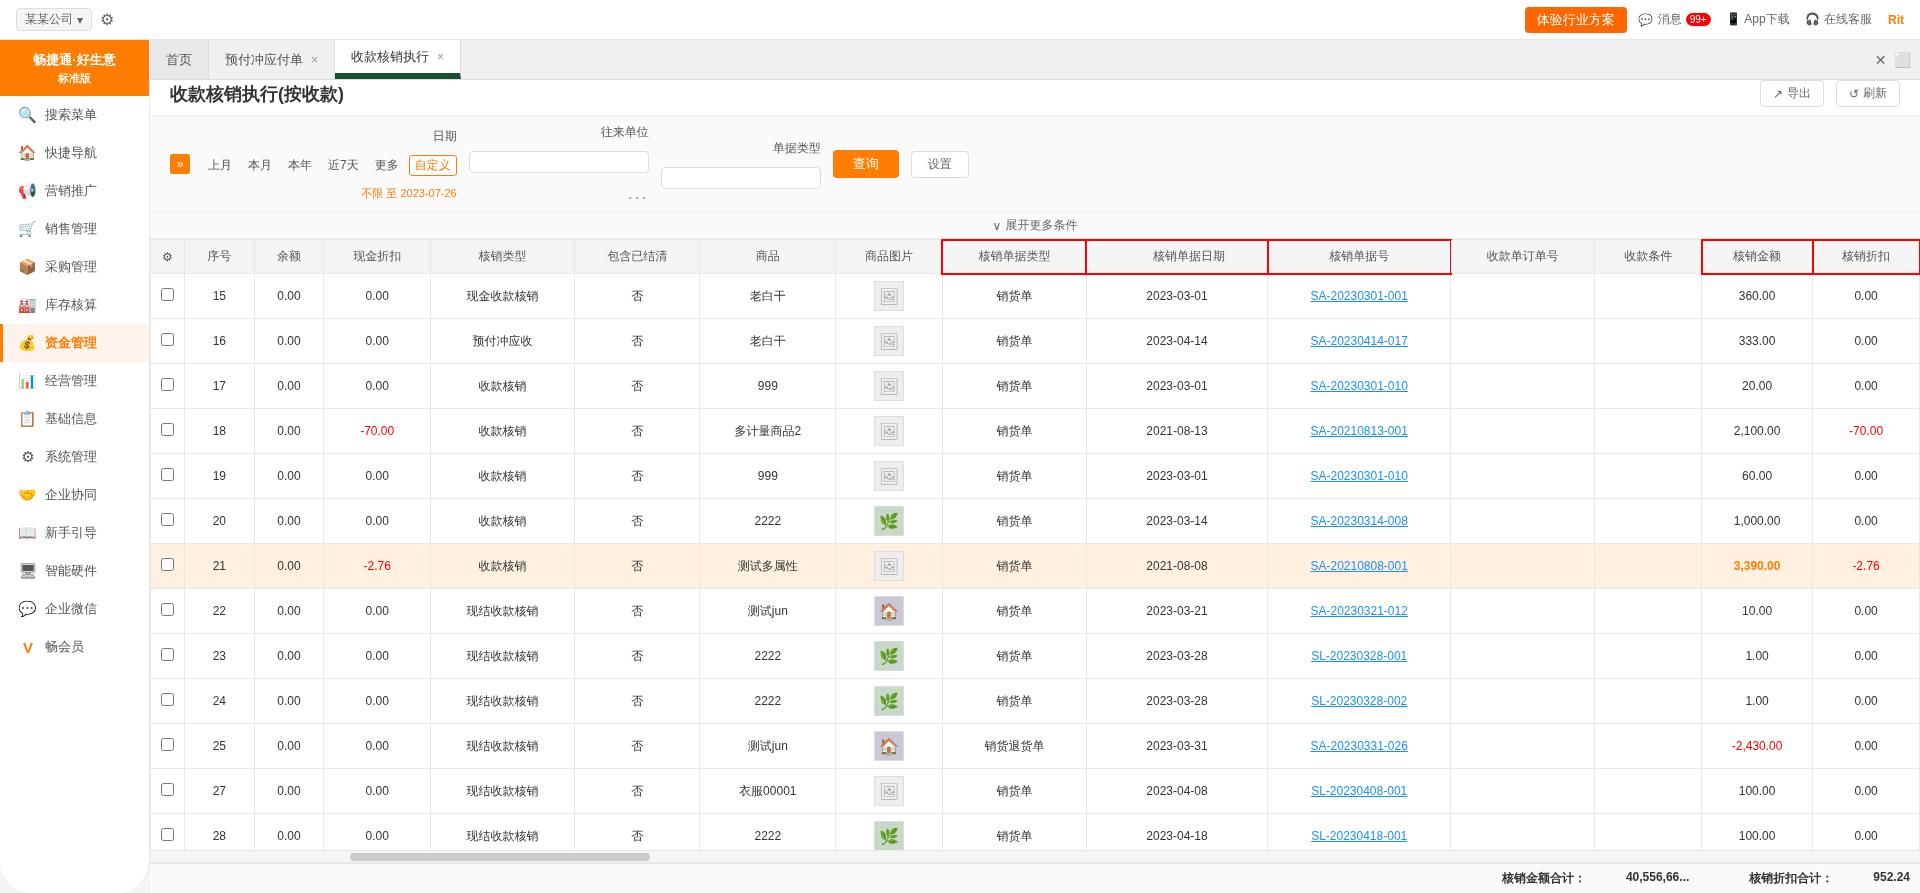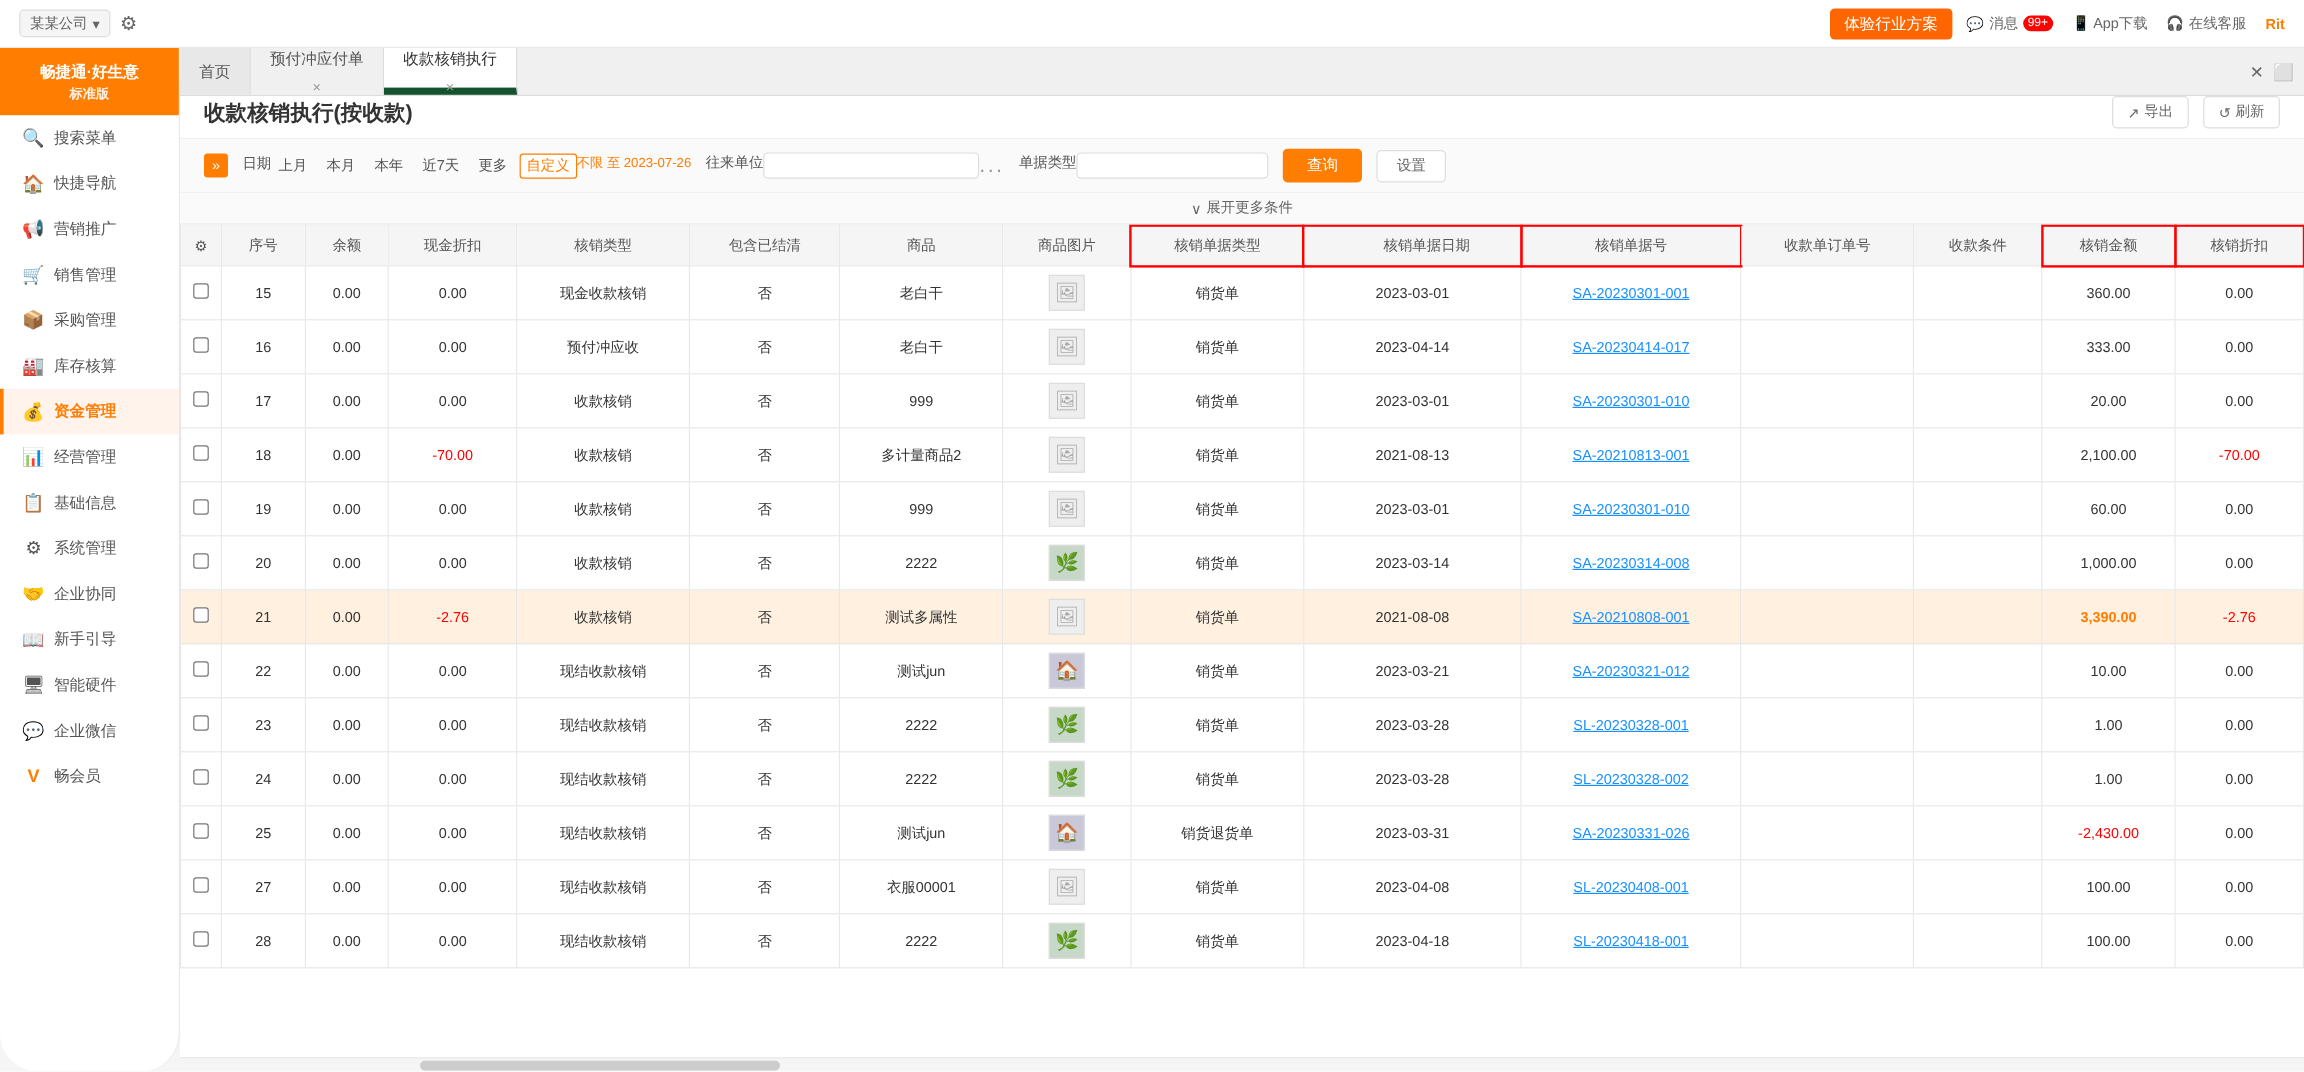--- a/index.html
+++ b/index.html
@@ -57,21 +57,20 @@
       display: flex; align-items: stretch;
     }
     .tab-home {
       padding: 0 16px; display: flex; align-items: center;
       background: #e8e8e8; color: #555; cursor: pointer; font-size: 13px; border-right: 1px solid #ddd;
     }
     .tab {
       padding: 0 16px; display: flex; align-items: center; gap: 8px;
       cursor: pointer; color: #555; font-size: 13px; border-right: 1px solid #ddd;
       background: #f0f0f0;
-      flex-direction: column;
     }
     .tab.active { background: #fff; color: #333; border-bottom: 6px solid #14532d; }
     .tab-close { color: #999; font-size: 12px; cursor: pointer; }
     .tab-spacer { flex: 1; }
     .tab-actions { display: flex; align-items: center; padding: 0 8px; gap: 8px; }
     .tab-action-btn { background: none; border: none; cursor: pointer; color: #666; font-size: 14px; }
 
     
     .content { flex: 1; overflow: hidden; background: #fff; display: flex; flex-direction: column; }
 
@@ -94,21 +93,21 @@
       padding: 8px 20px;
       background: #fafafa;
       border-bottom: 1px solid #f0f0f0;
       display: flex; align-items: center; gap: 12px; flex-wrap: wrap;
     }
     .expand-btn {
       background: #ff7d00; color: #fff; border: none; border-radius: 3px;
       width: 20px; height: 20px; cursor: pointer; font-size: 12px;
       display: flex; align-items: center; justify-content: center;
     }
-    .filter-group { display: flex; align-items: flex-start; gap: 0; font-size: 12px; color: #555; }
+    .filter-group { display: flex; align-items: flex-end; gap: 10px; font-size: 12px; color: #555; flex-direction: column; }
     .filter-label { color: #555; }
     .filter-date-shortcuts { display: flex; gap: 4px; }
     .date-shortcut {
       padding: 2px 6px; cursor: pointer; color: #555; font-size: 12px; border-radius: 3px;
     }
     .date-shortcut.custom {
       background: #fff; border: 1px solid #ff7d00; color: #ff7d00;
       border-radius: 3px; padding: 1px 5px;
     }
     .date-range-text { font-size: 11px; color: #ff7d00; }
@@ -596,15 +595,21 @@
     <td style="">0.00</td>
   </tr>
             </tbody>
         </table>
       </div>
 
       <div class="bottom-scrollbar-area">
         <div class="scrollbar-thumb"></div>
       </div>
 
+      <div class="table-footer">
+        <span>核销金额合计：</span>
+        <span style="color:#333;font-weight:bold;">40,556,66...</span>
+        <span style="margin-left:20px;">核销折扣合计：</span>
+        <span style="color:#333;font-weight:bold;">952.24</span>
+      </div>
     </div>
   </div>
 </div>
 
 </body></html>

